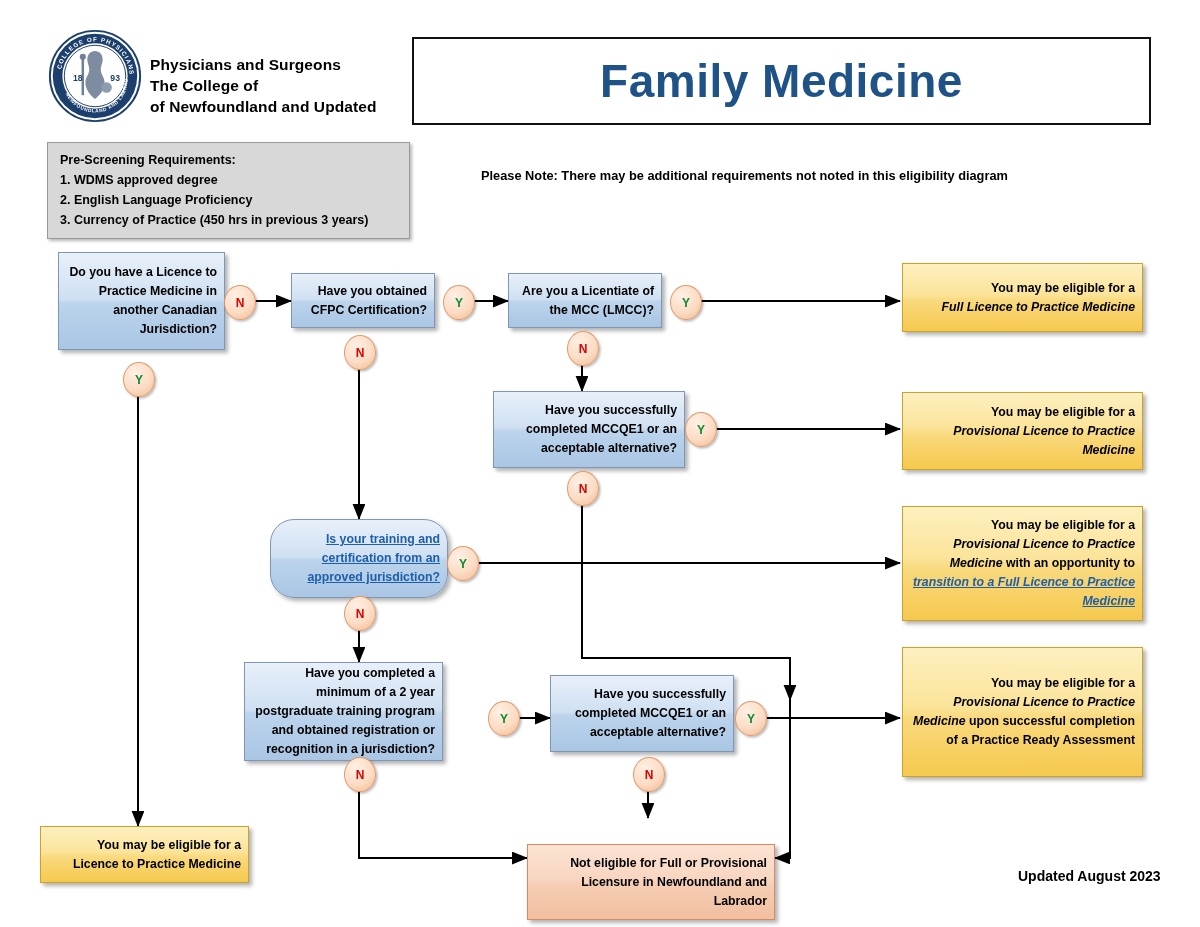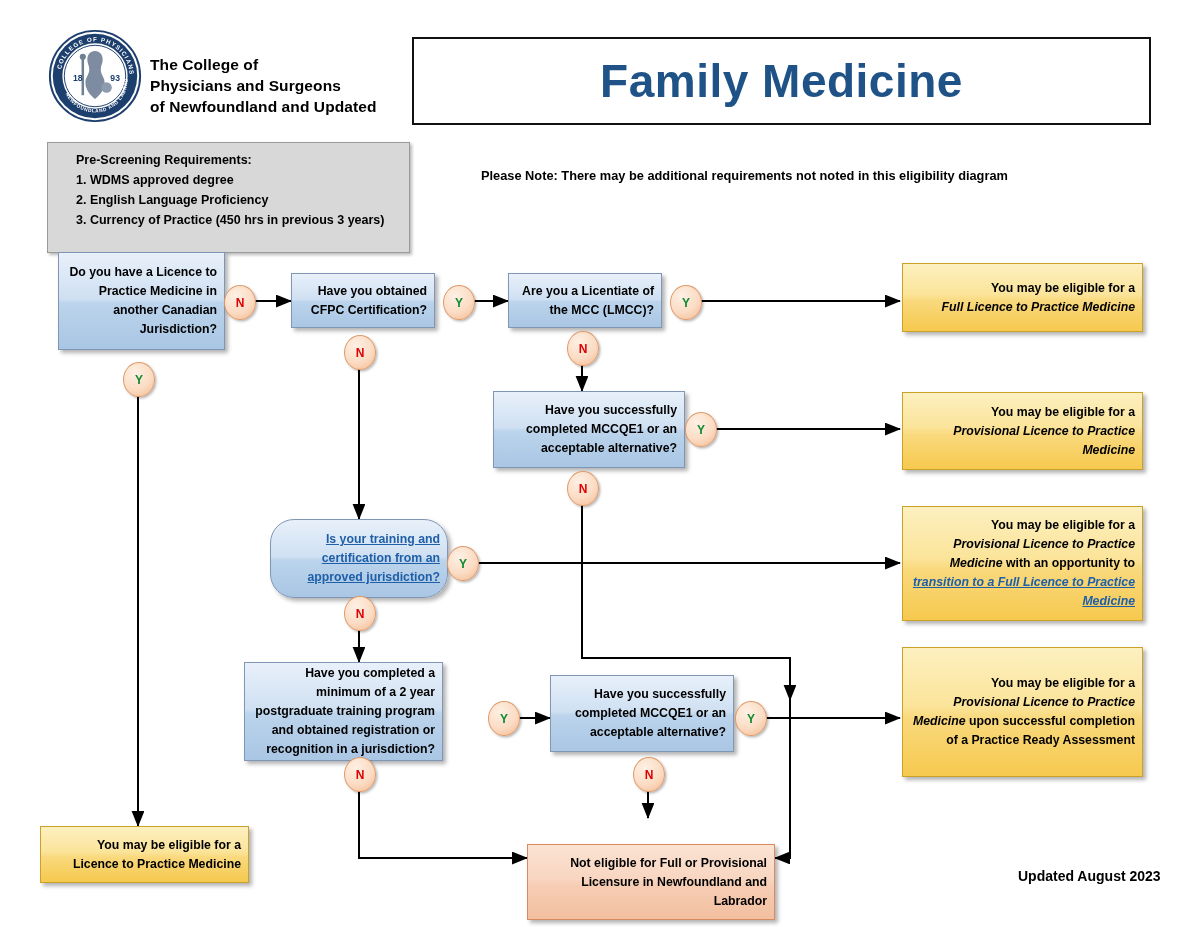--- a/index.html
+++ b/index.html
@@ -24,24 +24,24 @@
     position:absolute;left:412px;top:37px;width:735px;height:84px;
     border:2px solid #111;background:#fff;
     display:flex;align-items:center;justify-content:center;
   }
   .title-text{
     font-size:46px;font-weight:bold;color:#1f5387;letter-spacing:.5px;
   }
 
   
   .prescreen{
-    position:absolute;left:47px;top:142px;width:363px;height:111px;
+    position:absolute;left:47px;top:142px;width:363px;height:97px;
     background:#d8d8d8;border:1px solid #9a9a9a;
     box-shadow:2px 2px 3px rgba(0,0,0,.28);
-    padding:7px 10px 0 28px;box-sizing:border-box;
+    padding:7px 10px 0 12px;box-sizing:border-box;
   }
   .prescreen div{font-size:12.5px;font-weight:bold;line-height:20px;}
 
   .note{
     position:absolute;left:481px;top:168px;width:620px;
     font-size:12.8px;font-weight:bold;
   }
   .updated{
     position:absolute;left:1018px;top:868px;
     font-size:14px;font-weight:bold;
@@ -107,22 +107,22 @@
     <text font-size="6.4" font-weight="bold" fill="#ffffff" letter-spacing="1.1" font-family="Liberation Sans, sans-serif">
       <textPath href="#arcTop" startOffset="6%">COLLEGE OF PHYSICIANS &amp; SURGEONS</textPath>
     </text>
     <path id="arcBot" d="M16 54 a34 34 0 0 0 68 0" fill="none"></path>
     <text font-size="5" font-weight="bold" fill="#ffffff" letter-spacing="0.7" font-family="Liberation Sans, sans-serif">
       <textPath href="#arcBot" startOffset="14%">NEWFOUNDLAND AND LABRADOR</textPath>
     </text>
   </svg>
 
   <div class="org-name">
+    <div>Physicians and Surgeons</div>
     <div>The College of</div>
-    <div>Physicians and Surgeons</div>
     <div>of Newfoundland and Updated</div>
   </div>
 
   <div class="title-box">
     <div class="title-text">Family Medicine</div>
   </div>
 
   <div class="prescreen">
     <div>Pre-Screening Requirements:</div>
     <div>1. WDMS approved degree</div>

